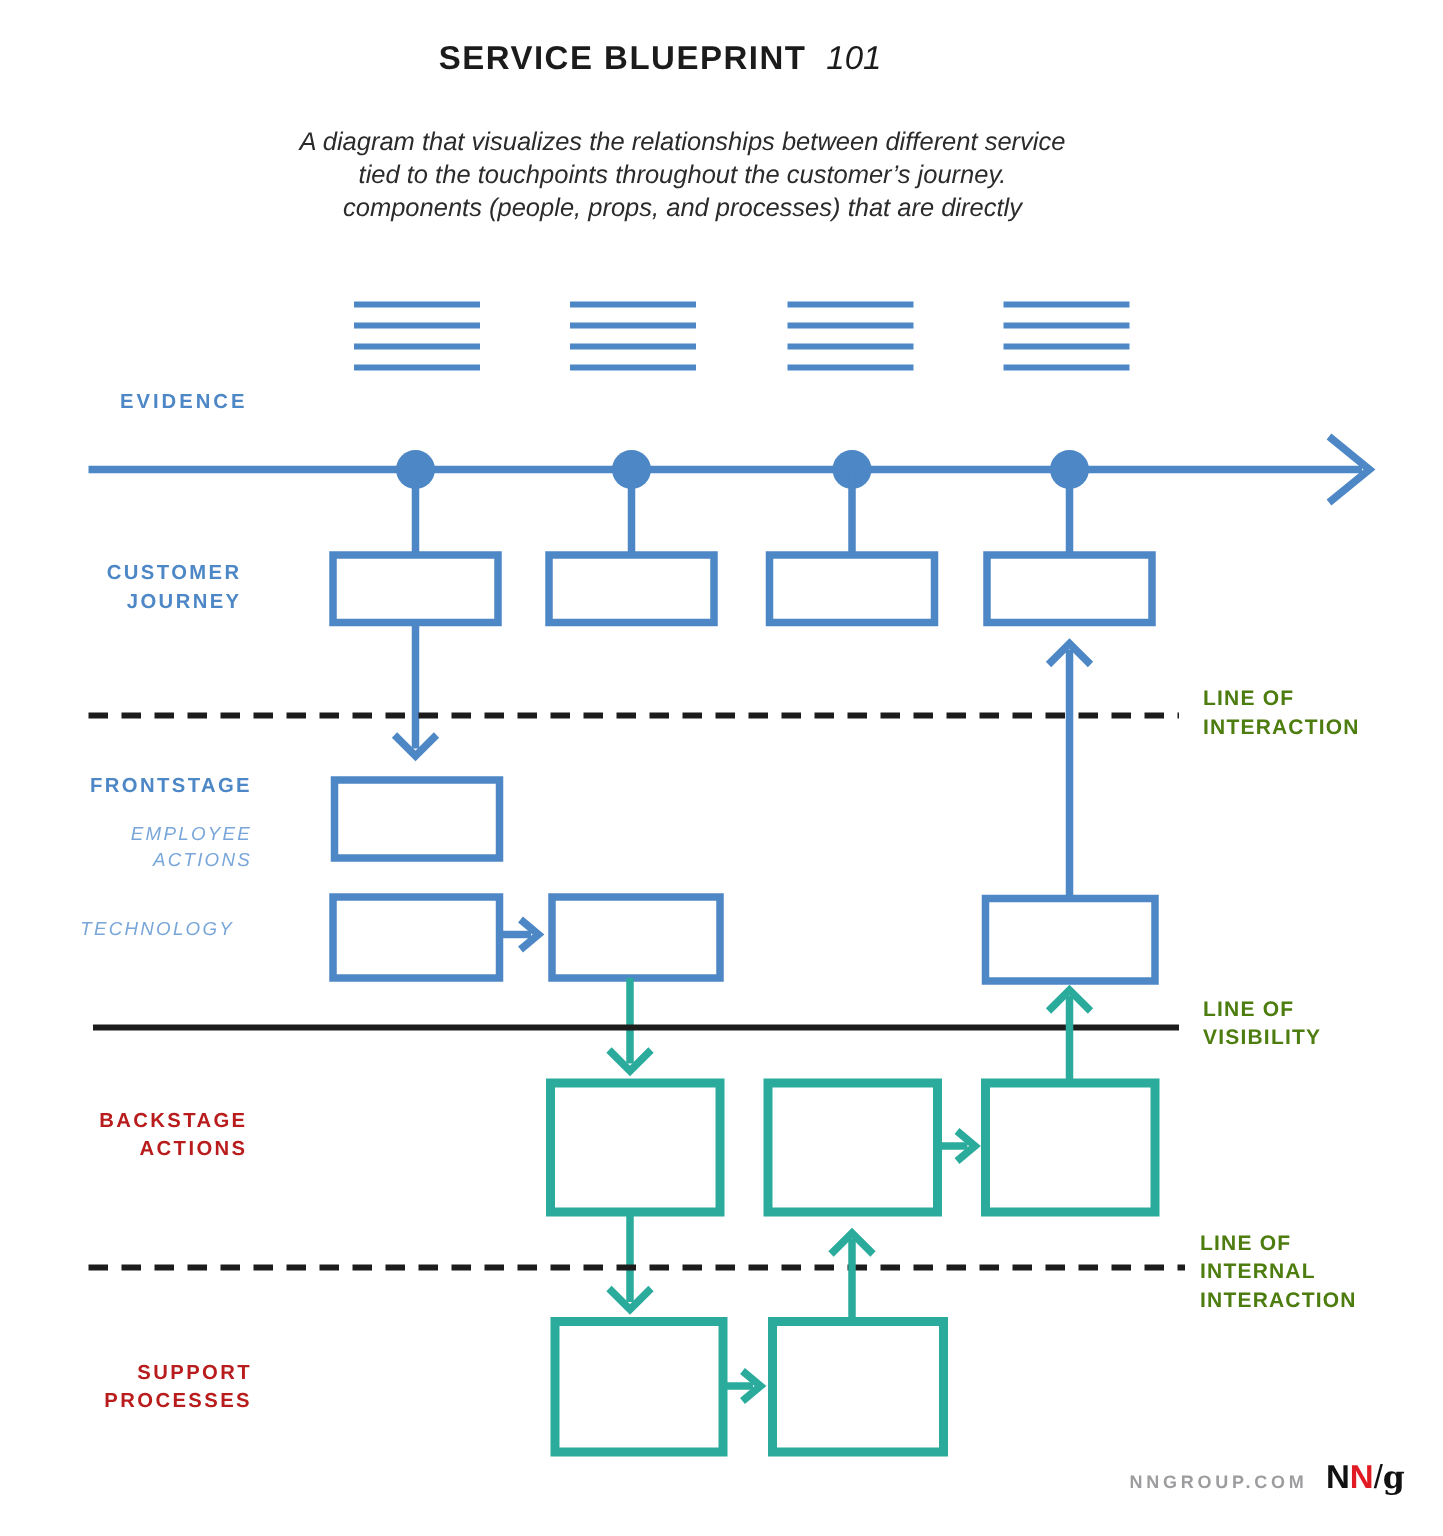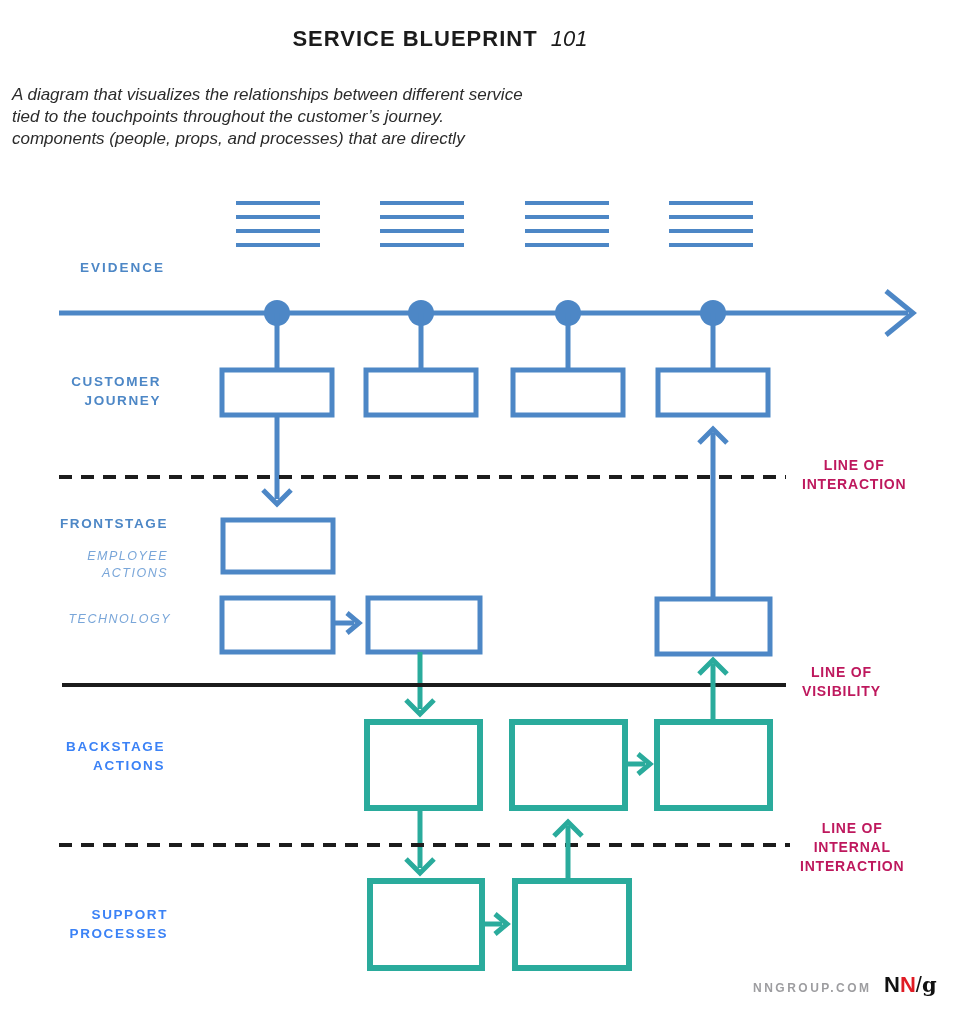--- a/index.html
+++ b/index.html
@@ -14,50 +14,50 @@
   
   .title{
     left:0;width:880px;top:26px;
     text-align:center;
     font-size:22px;font-weight:700;letter-spacing:1px;
     color:#1b1b1b;white-space:nowrap;
   }
   .title .suffix{font-weight:400;font-style:italic;letter-spacing:0;}
   .subtitle{
     left:0;width:910px;top:84px;
+    text-align:center;
     font-style:italic;font-size:17px;line-height:22px;
     color:#2b2b2b;
-    padding-left:12px;
   }
   
   .rowlabel{
     text-align:right;
     font-weight:700;
     letter-spacing:2px;
     font-size:13.5px;
     line-height:19px;
   }
   .blue-label{color:#4d87c6;}
-  .teal-label{color:#3b82f6;}
+  .teal-label{color:#b91c1c;}
   .sublabel{
     text-align:right;
     font-style:italic;
     font-size:12.5px;
     letter-spacing:1.5px;
     line-height:17px;
     color:#79a6d9;
   }
   
   .linelabel{
-    text-align:center;
+    text-align:left;
     font-weight:700;
     font-size:14px;
     letter-spacing:0.8px;
     line-height:19px;
-    color:#be185d;
+    color:#4d7c0f;
   }
   
   .site{
     color:#9d9da0;
     font-weight:700;
     font-size:12px;
     letter-spacing:2.5px;
     text-align:center;
   }
   .logo{
@@ -93,21 +93,21 @@
     <div>CUSTOMER</div>
     <div>JOURNEY</div>
   </div>
   <div class="abs rowlabel blue-label" style="left:40px;width:128px;top:514px;letter-spacing:1.6px;">
     <div>FRONTSTAGE</div>
   </div>
   <div class="abs sublabel" style="left:40px;width:128px;top:548px;">
     <div>EMPLOYEE</div>
     <div>ACTIONS</div>
   </div>
-  <div class="abs sublabel" style="left:43px;width:128px;top:611px;">
+  <div class="abs sublabel" style="left:28px;width:128px;top:611px;">
     <div>TECHNOLOGY</div>
   </div>
   <div class="abs rowlabel teal-label" style="left:40px;width:125px;top:737px;letter-spacing:1.6px;">
     <div>BACKSTAGE</div>
     <div>ACTIONS</div>
   </div>
   <div class="abs rowlabel teal-label" style="left:40px;width:128px;top:905px;letter-spacing:1.6px;text-align:right;">
     <div>SUPPORT</div>
     <div>PROCESSES</div>
   </div>

